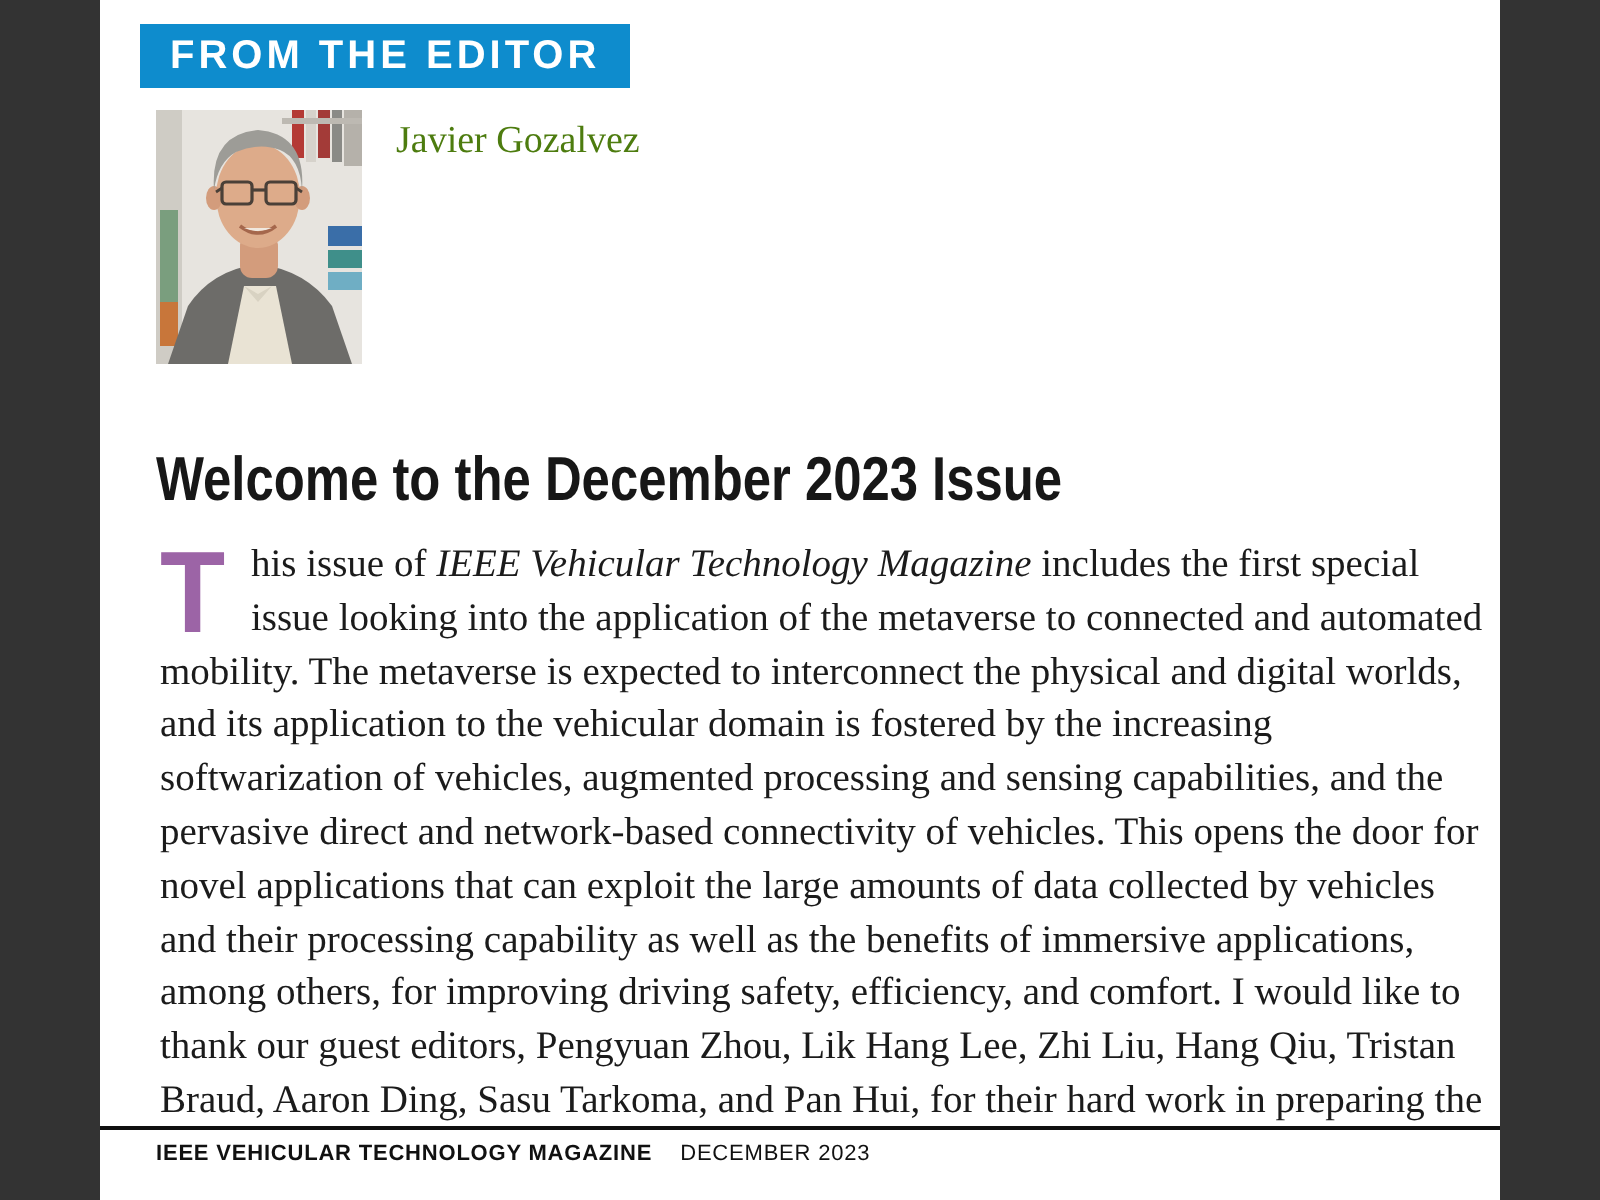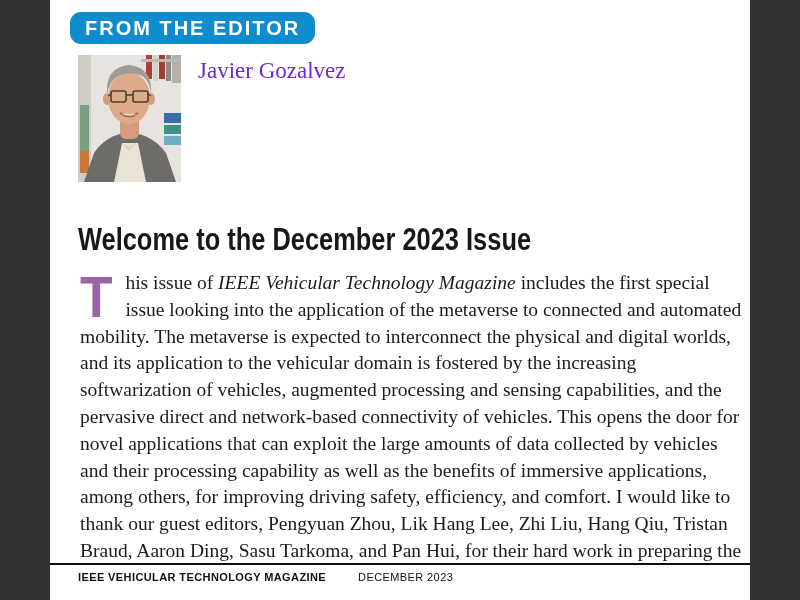--- a/index.html
+++ b/index.html
@@ -8,47 +8,47 @@
           font-family:"Liberation Serif", serif; }
 
   .side-bar { position:absolute; top:0; width:50px; height:600px; background:#333333; }
   .side-bar.left { left:0; }
   .side-bar.right { right:0; }
 
   .banner { position:absolute; left:70px; top:12px; height:32px;
             background:#0e8ccd; color:#ffffff;
             font-family:"Liberation Sans", sans-serif; font-weight:bold;
             font-size:20px; letter-spacing:2px; line-height:32px;
-            padding:0 15px; white-space:nowrap;border-radius:11px; }
+            padding:0 15px; white-space:nowrap; }
 
   .portrait { position:absolute; left:78px; top:55px; width:103px; height:127px; overflow:hidden; }
   .portrait svg { display:block; }
 
-  .author-block { position:absolute; left:198px; top:57px; color:#6d28d9;
-                  font-size:23px; line-height:28px; }
+  .author-block { position:absolute; left:198px; top:57px; color:#4d7c0f;
+                  font-size:19px; line-height:28px; }
   .author-role { font-style:italic; }
 
   .heading { position:absolute; left:78px; top:222px; color:#171717;
              font-family:"Liberation Sans", sans-serif; font-weight:bold;
              font-size:31px; white-space:nowrap;
              transform:scaleX(0.82); transform-origin:left center; }
 
   .article { position:absolute; left:80px; top:270px; width:662px; height:296px;
              overflow:hidden; color:#1b1b1b; font-size:19.5px; line-height:26.8px; }
   .dropcap { float:left; font-family:"Liberation Sans", sans-serif; font-weight:bold;
              font-size:58px; line-height:46px; color:#9c64a6;
              margin:4px 10px 0 0; transform:scaleX(0.92); transform-origin:left top; }
   .italic { font-style:italic; }
 
   .footer-rule { position:absolute; left:50px; top:563px; width:700px; height:2px; background:#101010; }
   .footer { position:absolute; left:78px; top:571px; color:#111111;
             font-family:"Liberation Sans", sans-serif; font-size:11px; letter-spacing:0.4px;
             white-space:nowrap; }
   .footer-mag { font-weight:bold; }
-  .footer-date { margin-left:32px; }
+  .footer-date { margin-left:14px; }
 </style>
 </head>
 <body>
 
 <div class="page">
 
   <div class="side-bar left"></div>
   <div class="side-bar right"></div>
 
   <div class="banner">FROM THE EDITOR</div>

